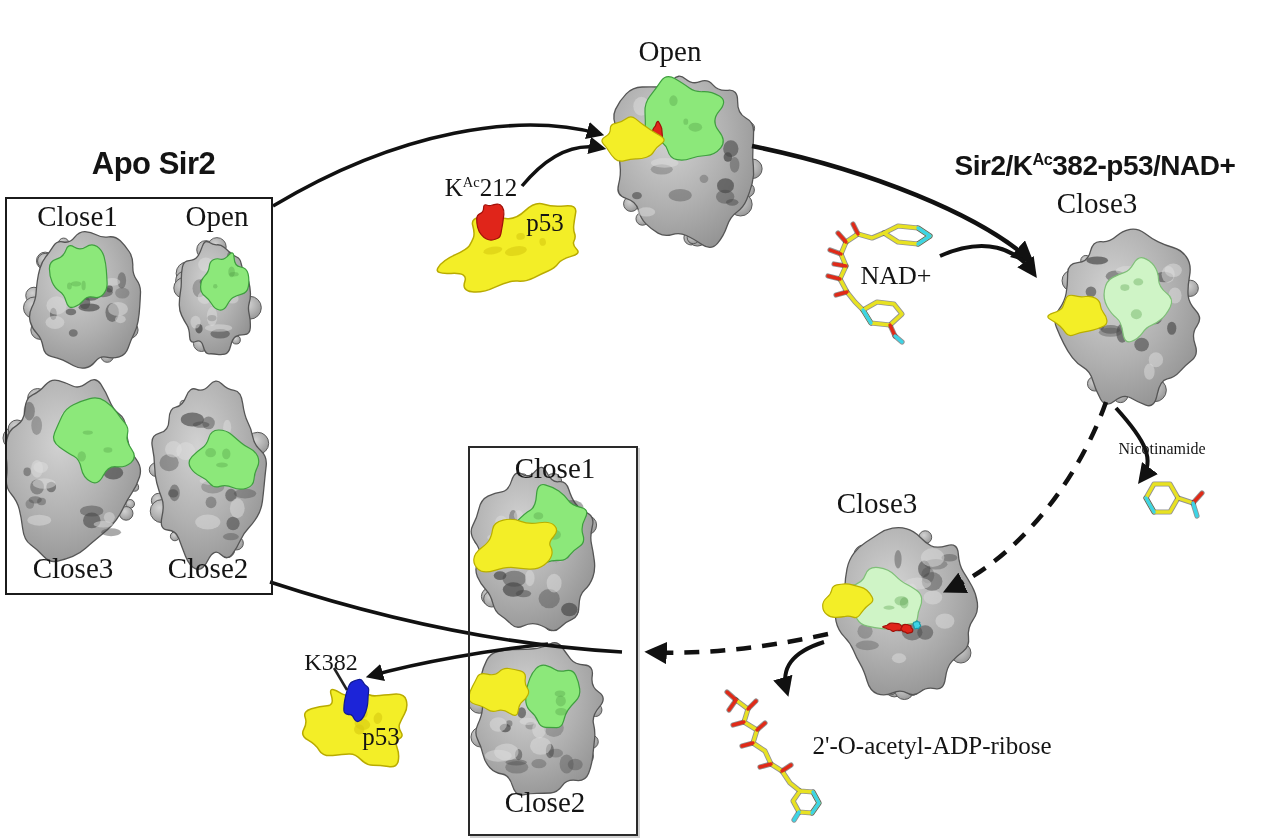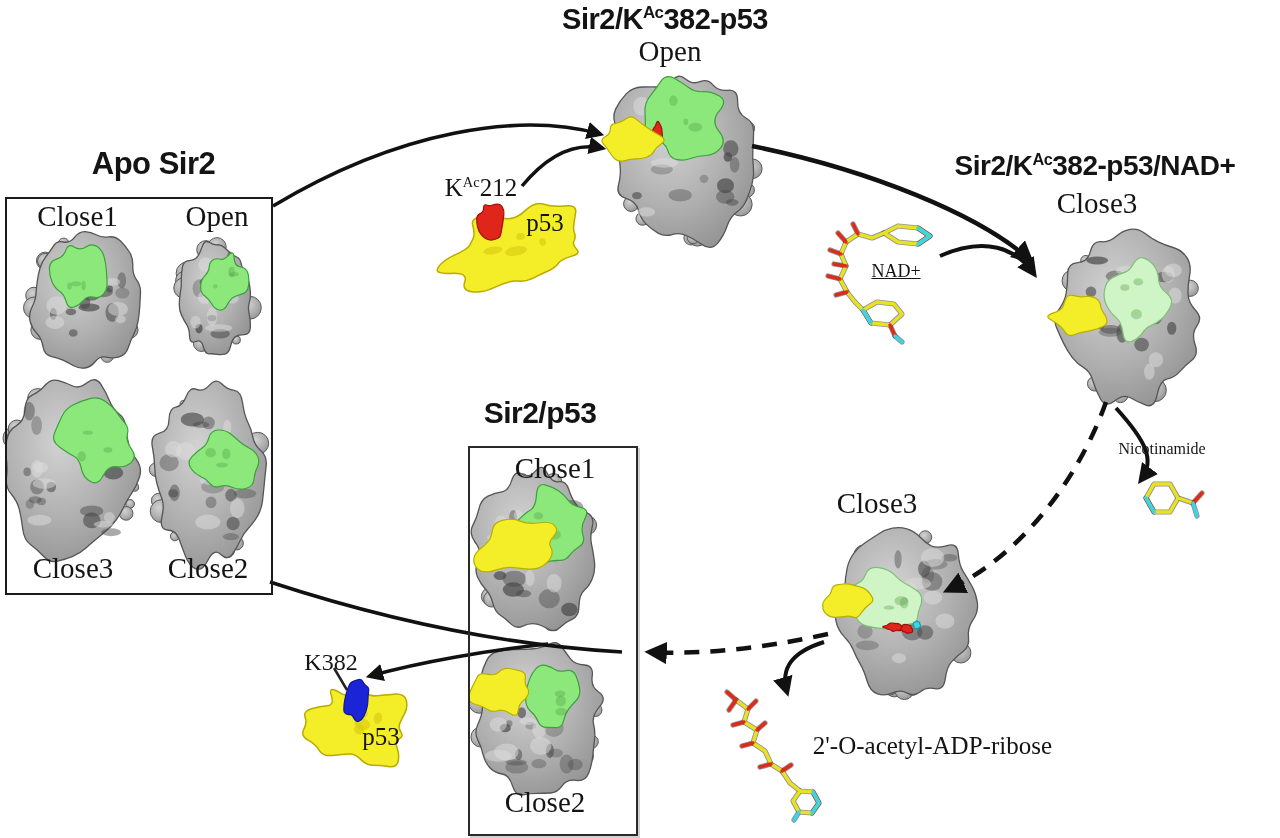--- a/index.html
+++ b/index.html
@@ -461,41 +461,37 @@
 
   <div class="panel" style="left:5px;top:197px;width:264px;height:394px;"></div>
   <div class="panel2" style="left:468px;top:446px;width:166px;height:386px;"></div>
 
   <div class="lbl bold" style="left:36px;top:148px;width:235px;font-size:31px;">Apo Sir2</div>
   <div class="lbl serif" style="left:15px;top:201px;width:125px;font-size:29px;">Close1</div>
   <div class="lbl serif" style="left:172px;top:201px;width:90px;font-size:29px;">Open</div>
   <div class="lbl serif" style="left:13px;top:553px;width:120px;font-size:29px;">Close3</div>
   <div class="lbl serif" style="left:148px;top:553px;width:120px;font-size:29px;">Close2</div>
 
-  <div class="lbl bold" style="left:520px;top:4px;width:290px;font-size:29px;">
-    <span>Sir2/K</span><sup>Ac</sup><span>382-p53</span>
-  </div>
   <div class="lbl serif" style="left:595px;top:36px;width:150px;font-size:29px;">Open</div>
 
   <div class="lbl serif" style="left:436px;top:175px;width:90px;font-size:25px;">
     <span>K</span><sup>Ac</sup><span>212</span>
   </div>
   <div class="lbl serif" style="left:520px;top:210px;width:50px;font-size:25px;">p53</div>
 
   <div class="lbl bold" style="left:930px;top:151px;width:330px;font-size:28px;">
     <span>Sir2/K</span><sup>Ac</sup><span>382-p53/NAD+</span>
   </div>
   <div class="lbl serif" style="left:1012px;top:188px;width:170px;font-size:29px;">Close3</div>
-  <div class="lbl serif" style="left:856px;top:262px;width:80px;font-size:18px;text-decoration:underline;">NAD+</div>
+  <div class="lbl serif" style="left:856px;top:262px;width:80px;font-size:26px;">NAD+</div>
 
   <div class="lbl serif" style="left:1092px;top:441px;width:140px;font-size:16px;">Nicotinamide</div>
 
   <div class="lbl serif" style="left:777px;top:488px;width:200px;font-size:29px;">Close3</div>
 
-  <div class="lbl bold" style="left:455px;top:397px;width:170px;font-size:30px;">Sir2/p53</div>
   <div class="lbl serif" style="left:480px;top:453px;width:150px;font-size:29px;">Close1</div>
   <div class="lbl serif" style="left:470px;top:787px;width:150px;font-size:29px;">Close2</div>
 
   <div class="lbl serif" style="left:296px;top:650px;width:70px;font-size:24px;">K382</div>
   <div class="lbl serif" style="left:356px;top:724px;width:50px;font-size:25px;">p53</div>
 
-  <div class="lbl serif" style="left:812px;top:733px;width:240px;font-size:25px;text-align:right;">2'-O-acetyl-ADP-ribose</div>
+  <div class="lbl serif" style="left:812px;top:733px;width:240px;font-size:25px;">2'-O-acetyl-ADP-ribose</div>
 </div>
 
 </body></html>

